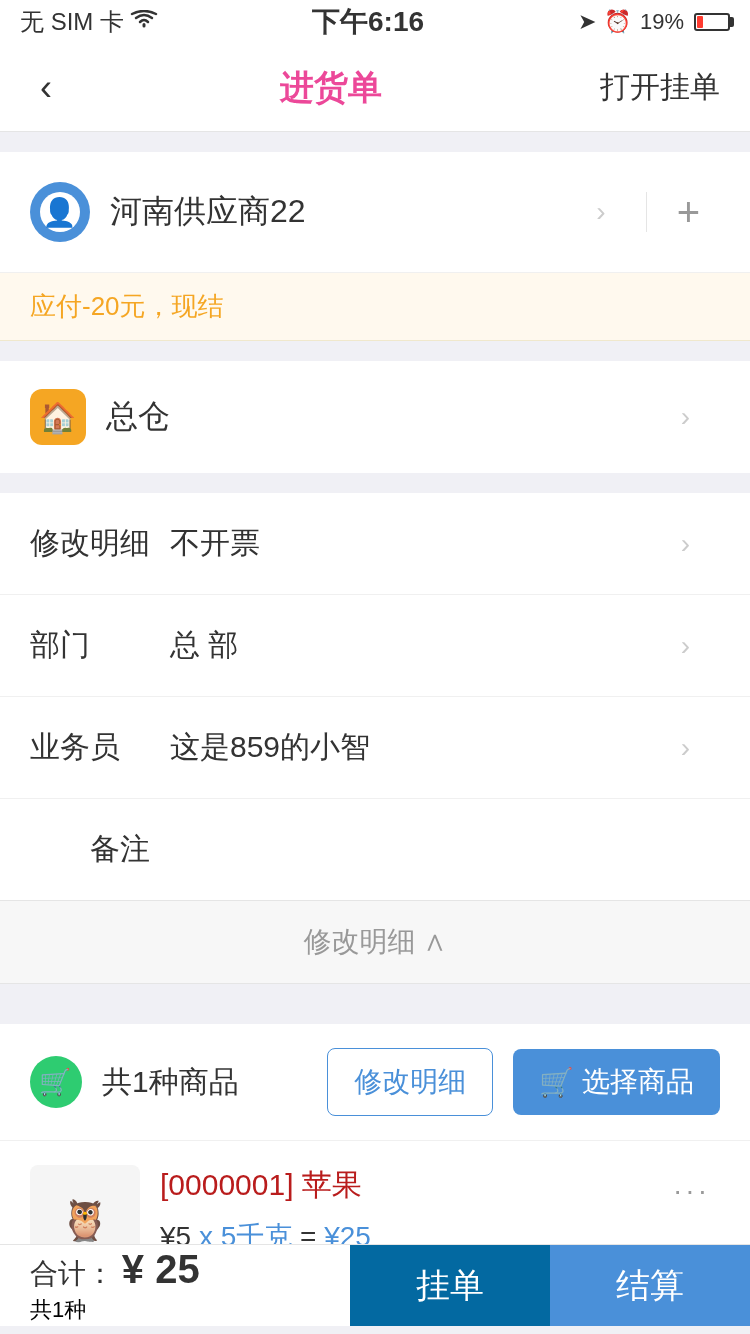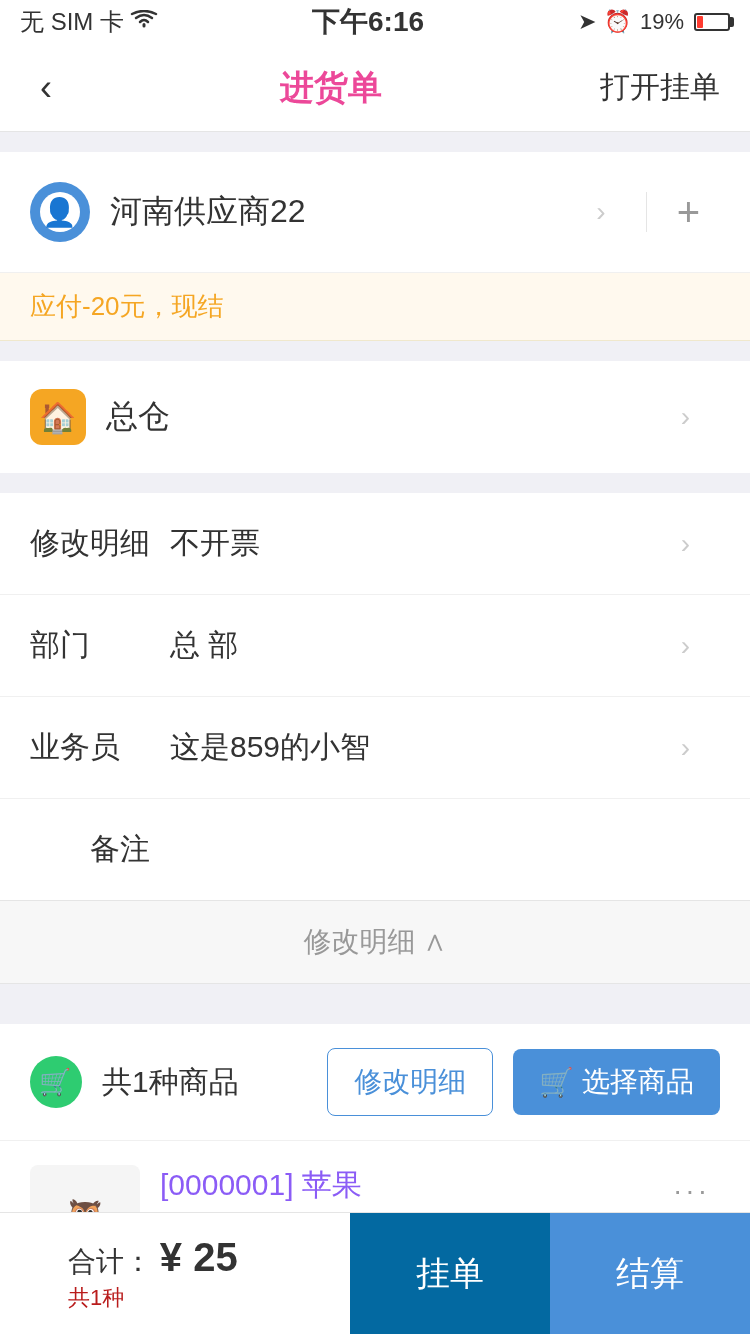--- a/index.html
+++ b/index.html
@@ -269,65 +269,64 @@
       width: 110px; height: 110px;
       background: #f5f5f5;
       border-radius: 8px;
       display: flex; align-items: center; justify-content: center;
       flex-shrink: 0;
     }
     .owl-icon { font-size: 40px; color: #ccc; }
     .product-info { flex: 1; }
     .product-name {
       font-size: 30px;
-      color: #8b5cf6;
+      color: #b91c1c;
       margin-bottom: 12px;
     }
     .product-price {
       font-size: 28px;
       color: #333;
     }
     .price-highlight { color: #4a90d9; }
     .product-more {
       display: flex;
       align-items: center;
       justify-content: center;
       padding: 10px;
       cursor: pointer;
     }
     .dots { font-size: 28px; color: #999; letter-spacing: 3px; }
 
     
     .bottom-spacer { height: 120px; }
     .bottom-bar {
       position: fixed;
-      bottom: 0;
+      bottom: 8px;
       width: 750px;
-      height: 122px;
+      height: 82px;
       display: flex;
       align-items: stretch;
       background: #fff;
       border-top: 1px solid #e5e5e5;
-      padding-left: 38px;
     }
     .total-section {
       flex: 1;
       display: flex;
       flex-direction: column;
       justify-content: center;
       padding: 0 30px;
     }
     .total-amount {
       font-size: 40px;
       font-weight: 600;
       color: #333;
     }
     .total-count {
       font-size: 22px;
-      color: #b91c1c;
+      color: #000000;
       margin-top: 2px;
     }
     .btn-hangsingle {
       background: #0369a1;
       color: #fff;
       font-size: 34px;
       width: 200px;
       display: flex;
       align-items: center;
       justify-content: center;

